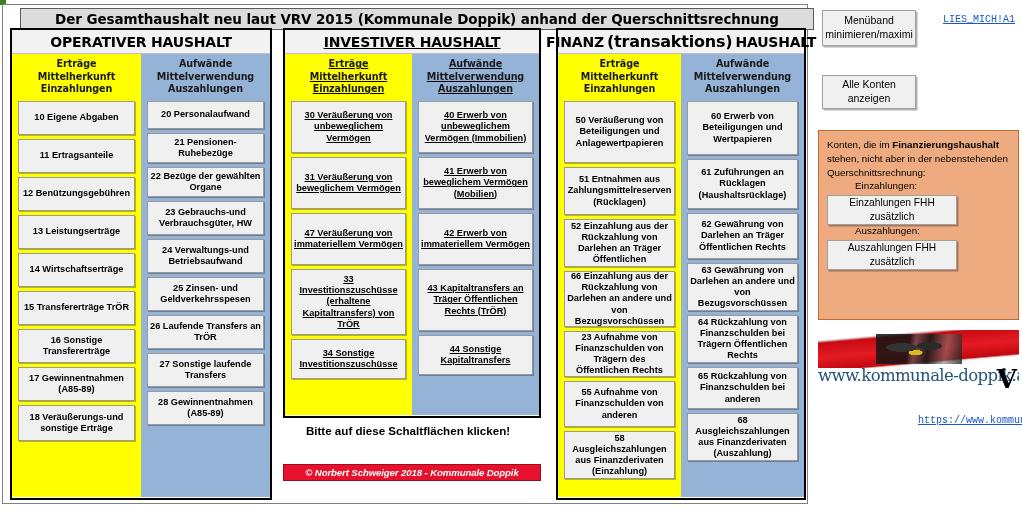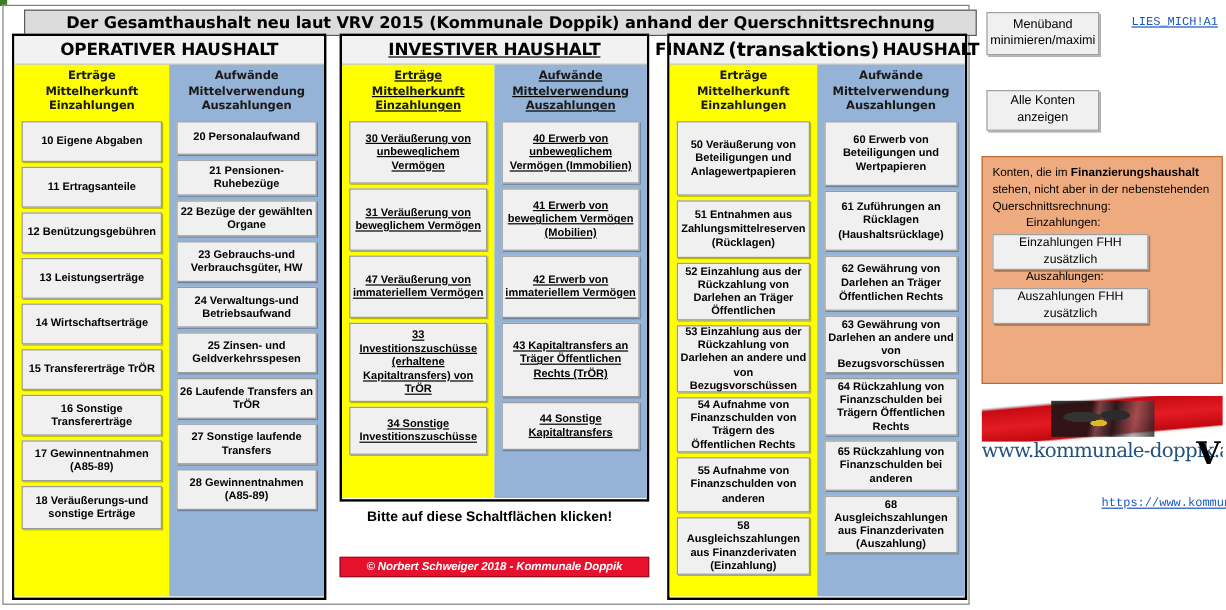--- a/index.html
+++ b/index.html
@@ -338,22 +338,22 @@
       <div class="col ertrag">
         <div class="col-head">
           <div>Erträge</div>
           <div>Mittelherkunft</div>
           <div>Einzahlungen</div>
         </div>
         <div class="btnlist">
           <div class="acct" style="height:62px">50  Veräußerung von Beteiligungen und Anlagewertpapieren</div>
           <div class="acct" style="height:48px">51 Entnahmen aus Zahlungsmittelreserven (Rücklagen)</div>
           <div class="acct" style="height:48px">52 Einzahlung aus der Rückzahlung von Darlehen an Träger Öffentlichen</div>
-          <div class="acct" style="height:56px">53 Einzahlung aus der Rückzahlung von Darlehen an andere und von Bezugsvorschüssen</div>
-          <div class="acct" style="height:46px">54 Aufnahme von Finanzschulden von Trägern des Öffentlichen Rechts</div>
+          <div class="acct" style="height:56px">66 Einzahlung aus der Rückzahlung von Darlehen an andere und von Bezugsvorschüssen</div>
+          <div class="acct" style="height:46px">23 Aufnahme von Finanzschulden von Trägern des Öffentlichen Rechts</div>
           <div class="acct" style="height:46px">55 Aufnahme von Finanzschulden von anderen</div>
           <div class="acct" style="height:48px">58  Ausgleichszahlungen aus Finanzderivaten (Einzahlung)</div>
         </div>
       </div>
       <div class="col aufwand">
         <div class="col-head">
           <div>Aufwände</div>
           <div>Mittelverwendung</div>
           <div>Auszahlungen</div>
         </div>

